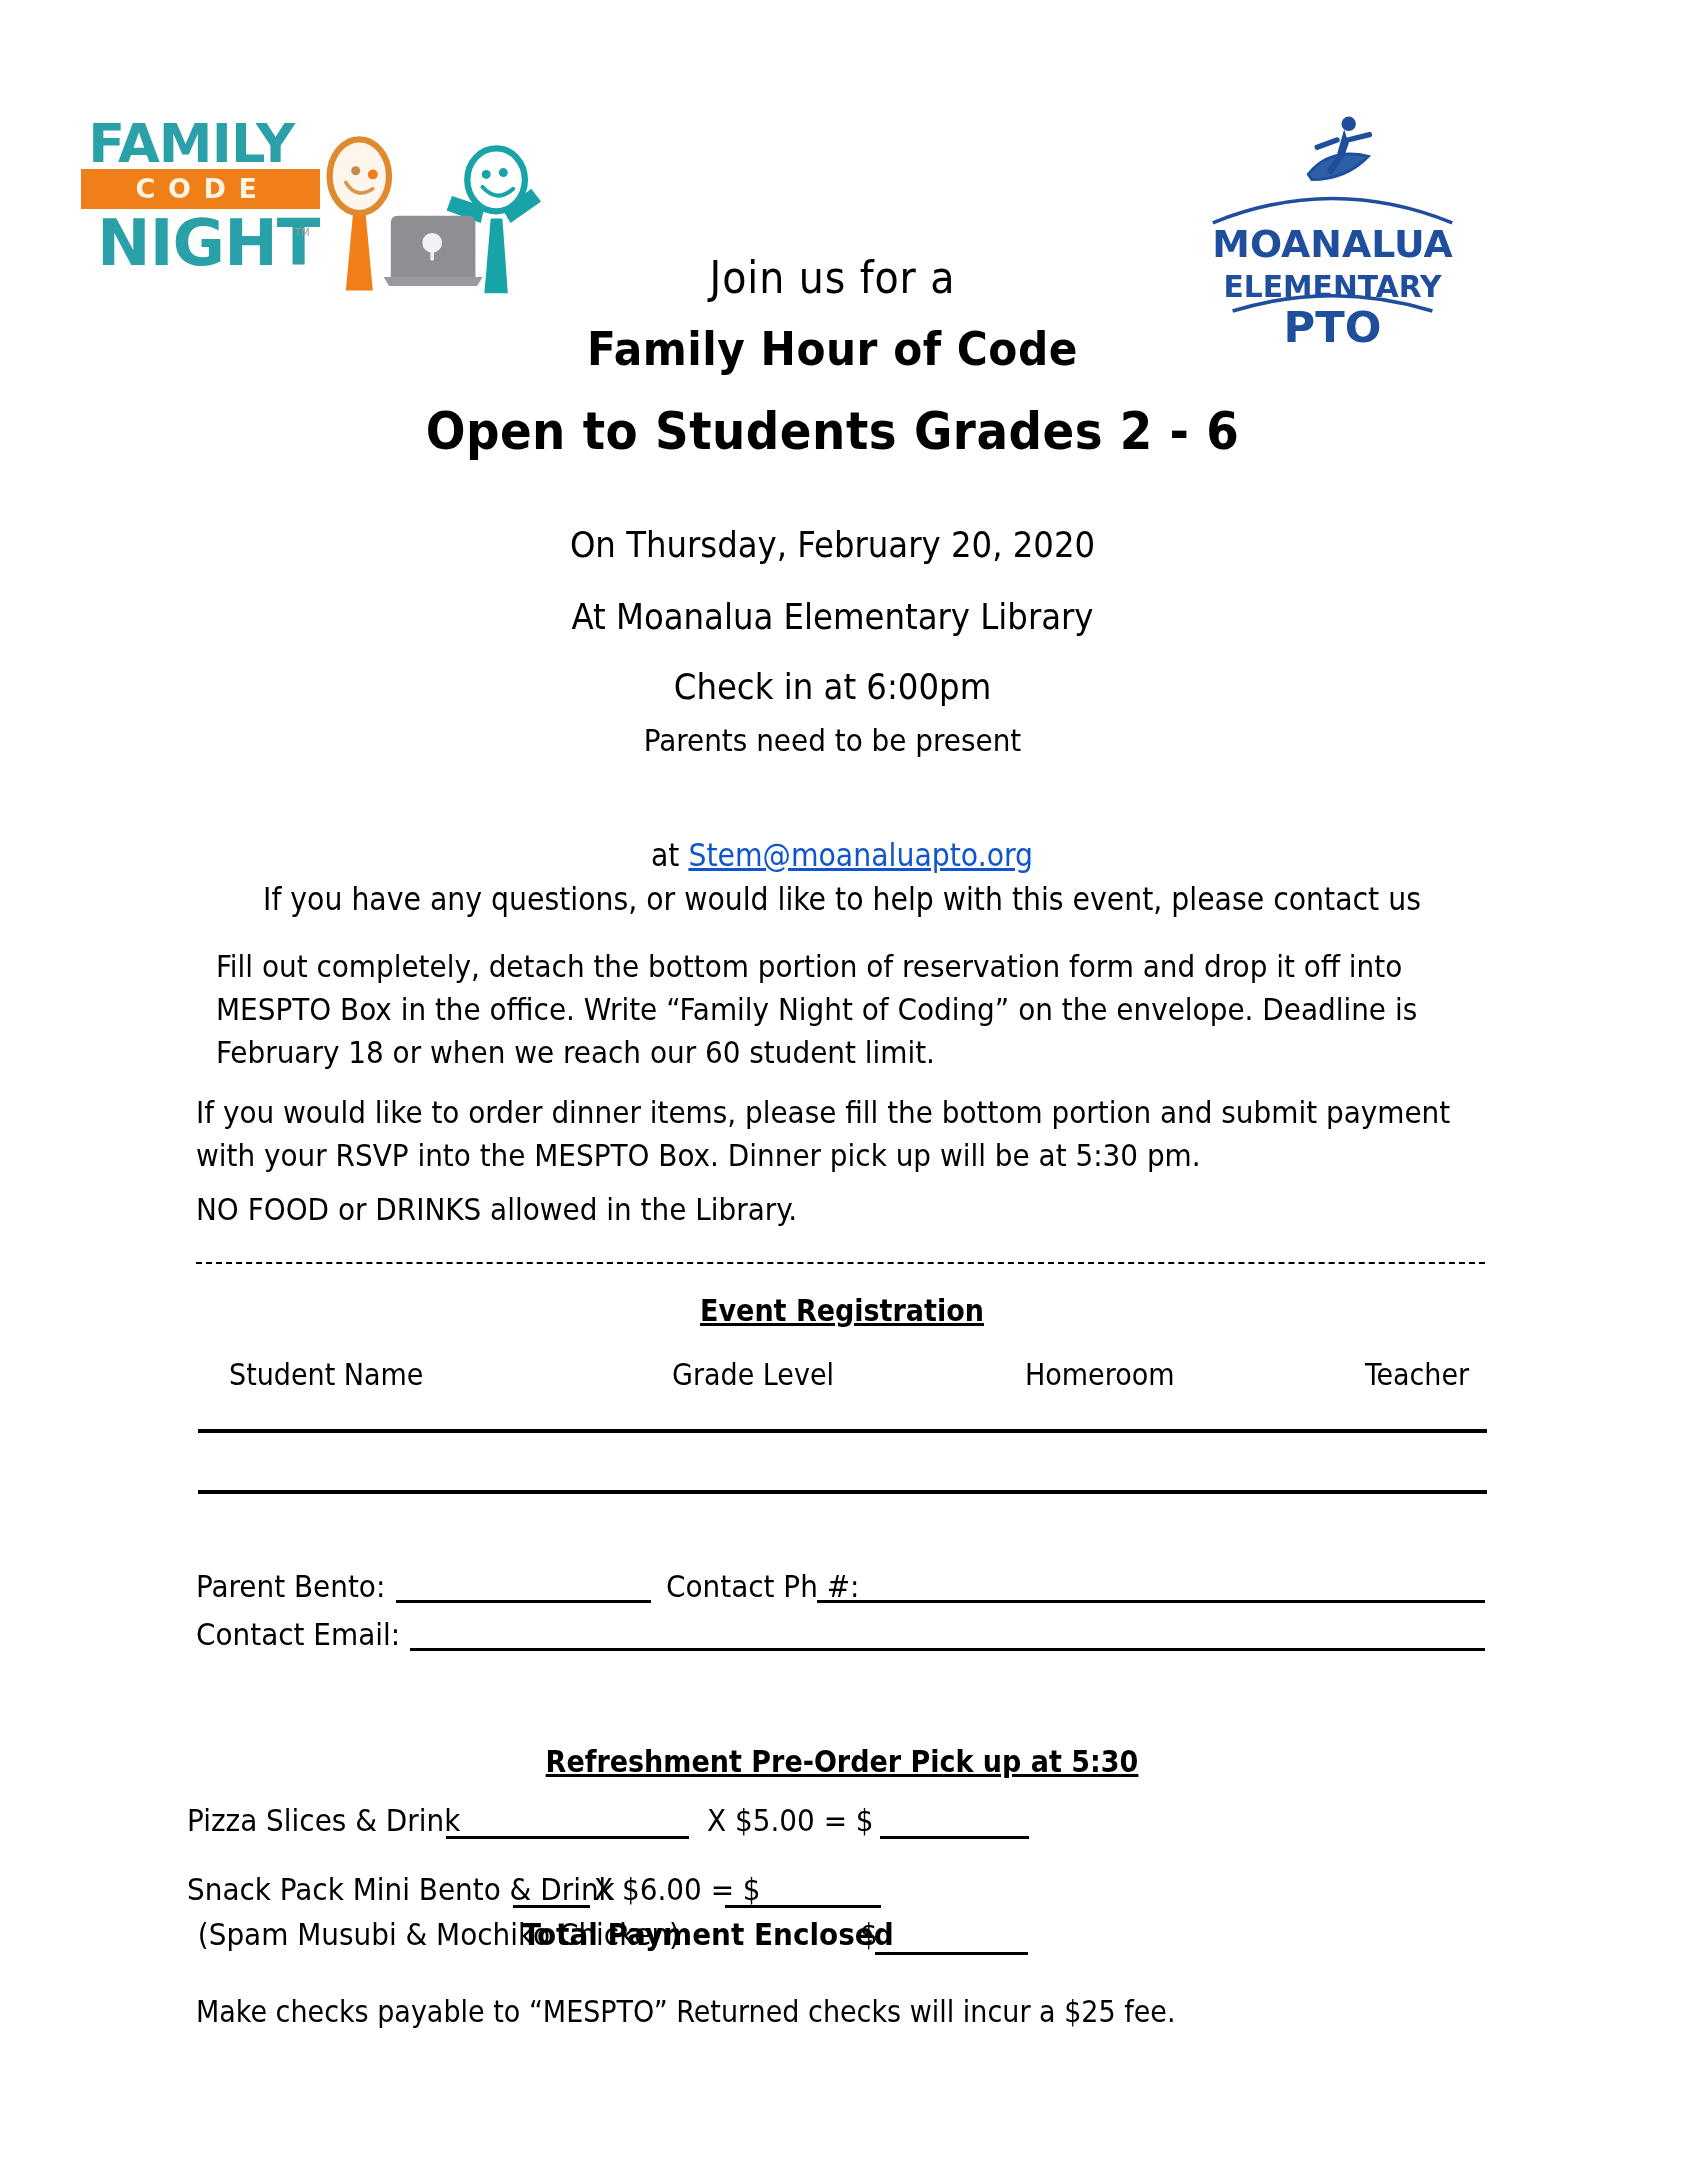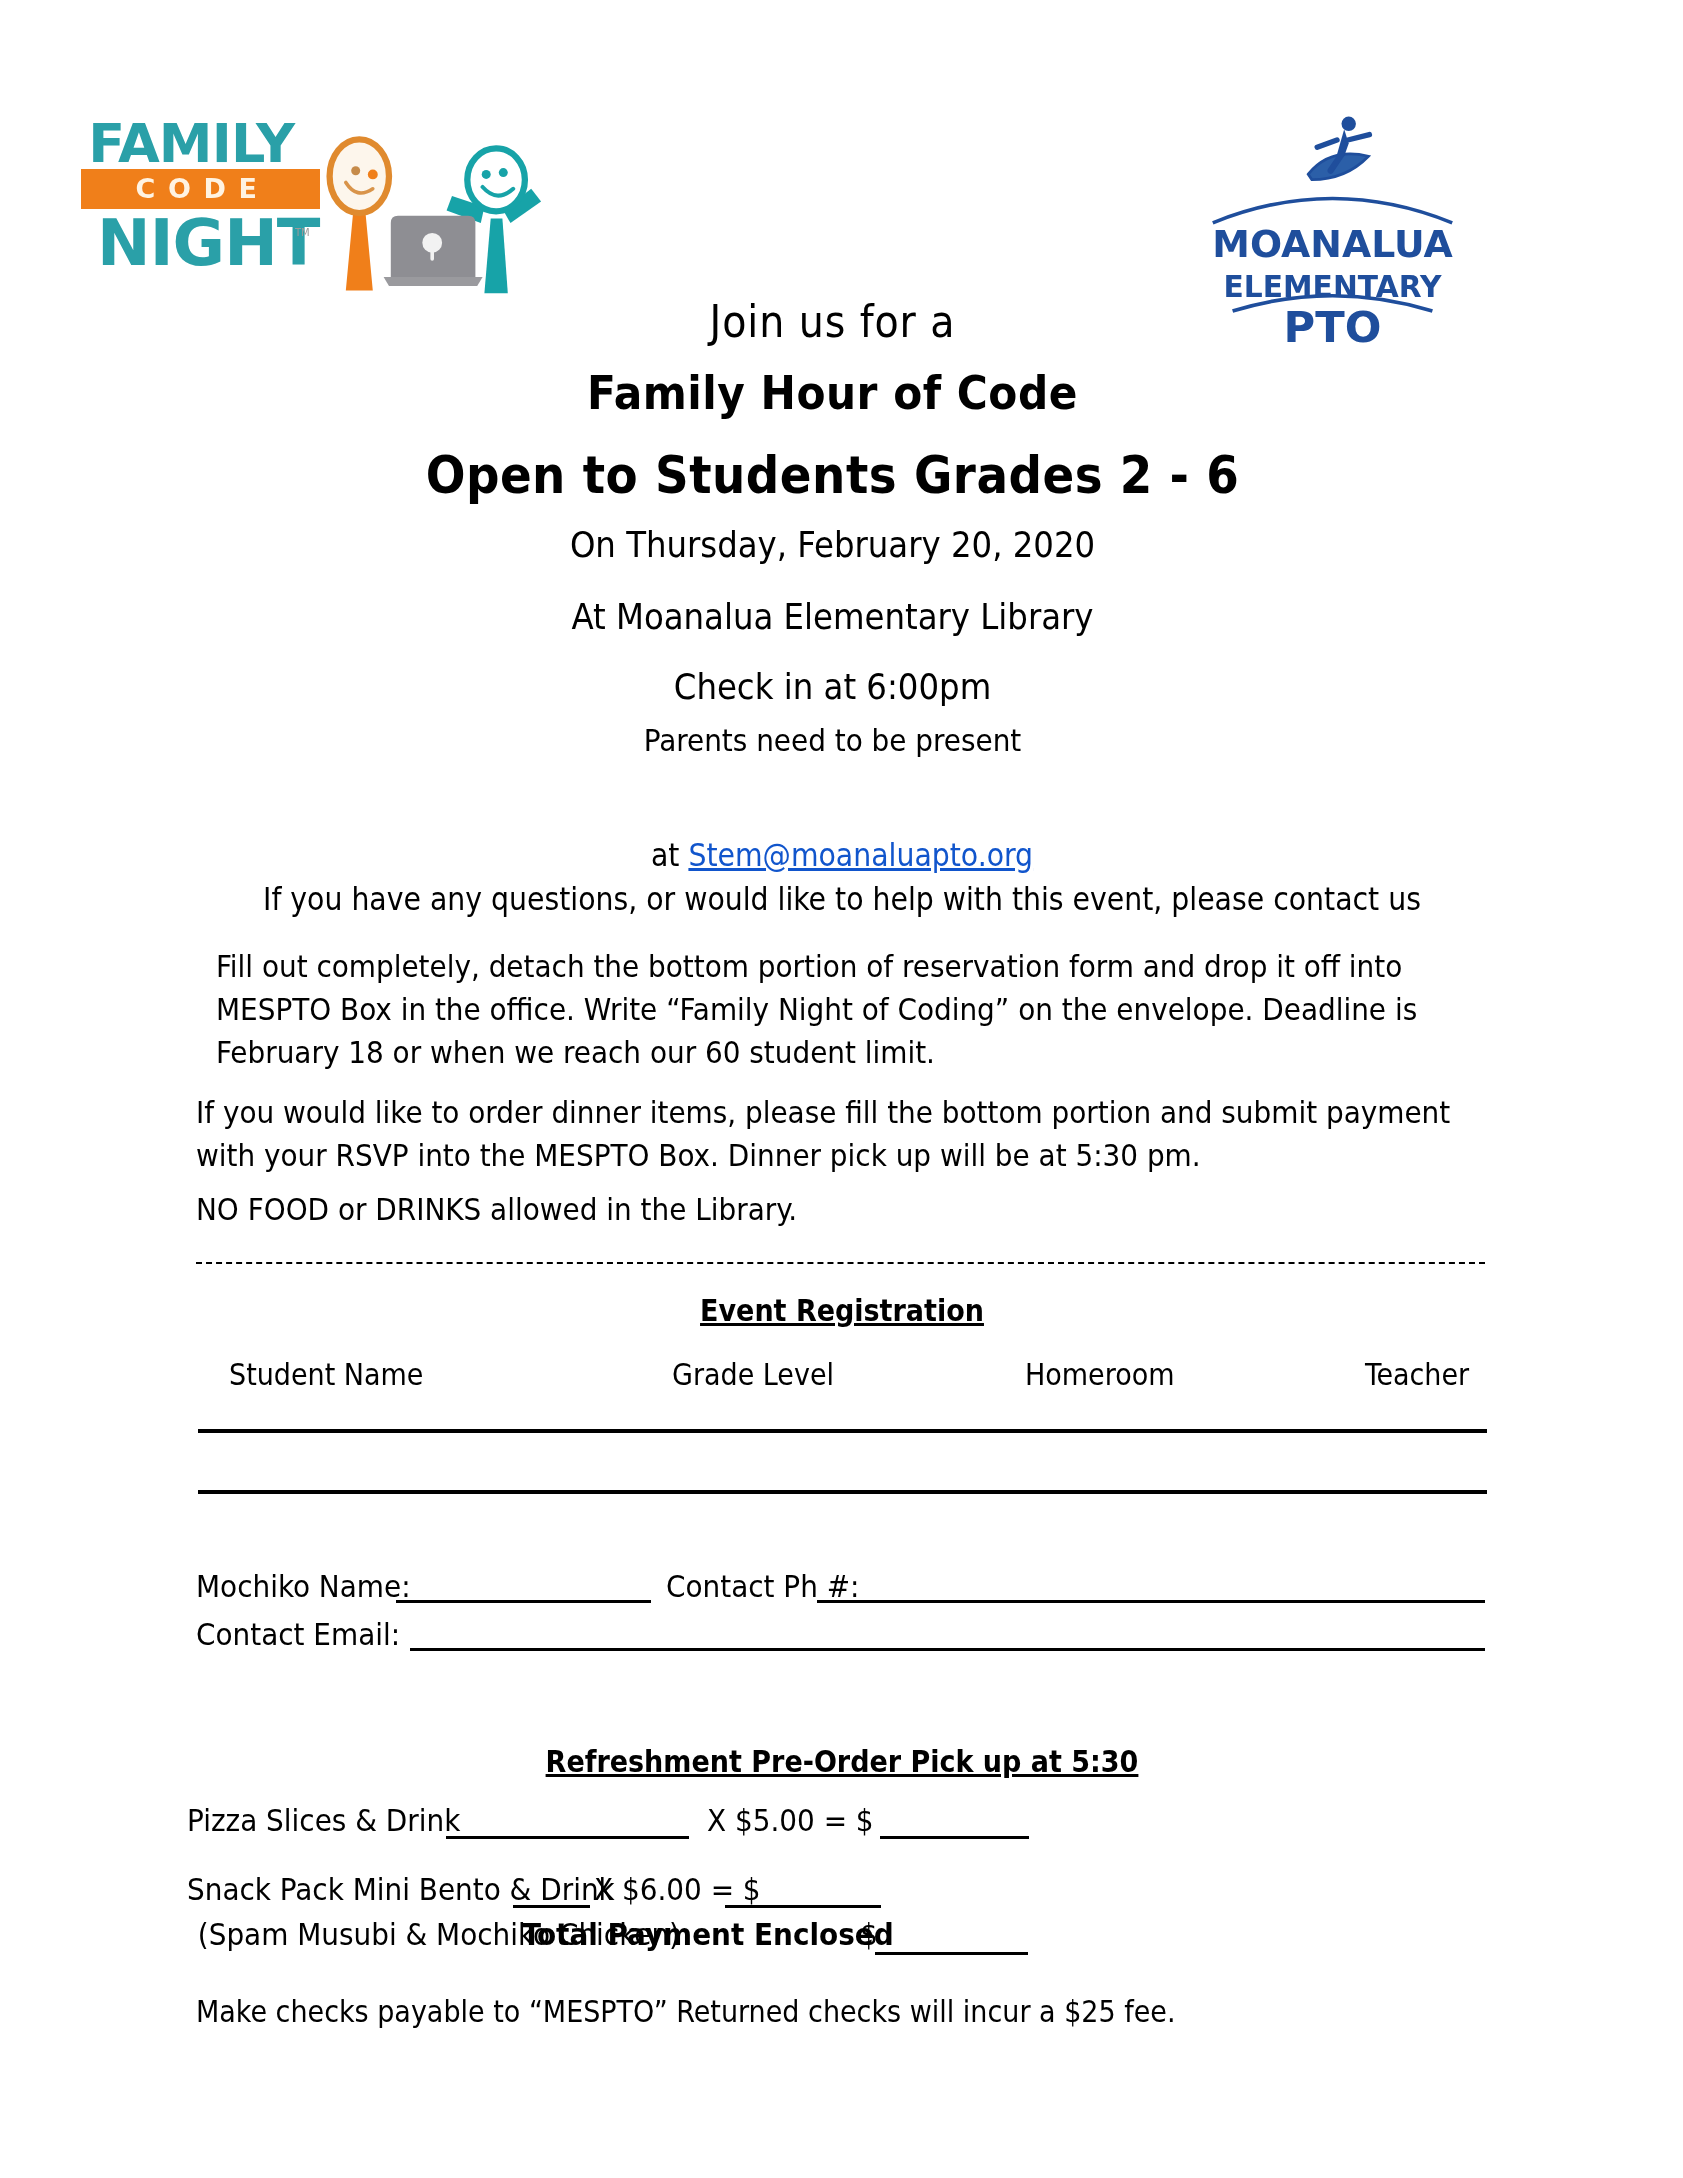--- a/index.html
+++ b/index.html
@@ -111,21 +111,20 @@
     height: 243px;
   }
 
   
   .title-block {
     position: absolute;
     left: 378px;
     top: 248px;
     width: 909px;
     text-align: center;
-    margin-top: 44px;
   }
   .t-join {
     font-size: 44px;
     line-height: 59px;
     letter-spacing: 0.9px;
   }
   .t-hour {
     font-size: 47px;
     font-weight: bold;
     line-height: 83px;
@@ -416,21 +415,21 @@
     <div class="col-h col-h-0">Student Name</div>
     <div class="col-h col-h-1">Grade Level</div>
     <div class="col-h col-h-2">Homeroom</div>
     <div class="col-h col-h-3">Teacher</div>
   </div>
 
   <div class="reg-rule reg-rule-1"></div>
   <div class="reg-rule reg-rule-2"></div>
 
   <div class="field-row field-row-1">
-    <span class="fld-label pn-label">Mochiko Name:</span>
+    <span class="fld-label pn-label">Parent Bento:</span>
     <span class="fld-rule  pn-rule"></span>
     <span class="fld-label ph-label">Contact Ph #:</span>
     <span class="fld-rule  ph-rule"></span>
   </div>
 
   <div class="field-row field-row-2">
     <span class="fld-label ce-label">Contact Email:</span>
     <span class="fld-rule  ce-rule"></span>
   </div>
 

